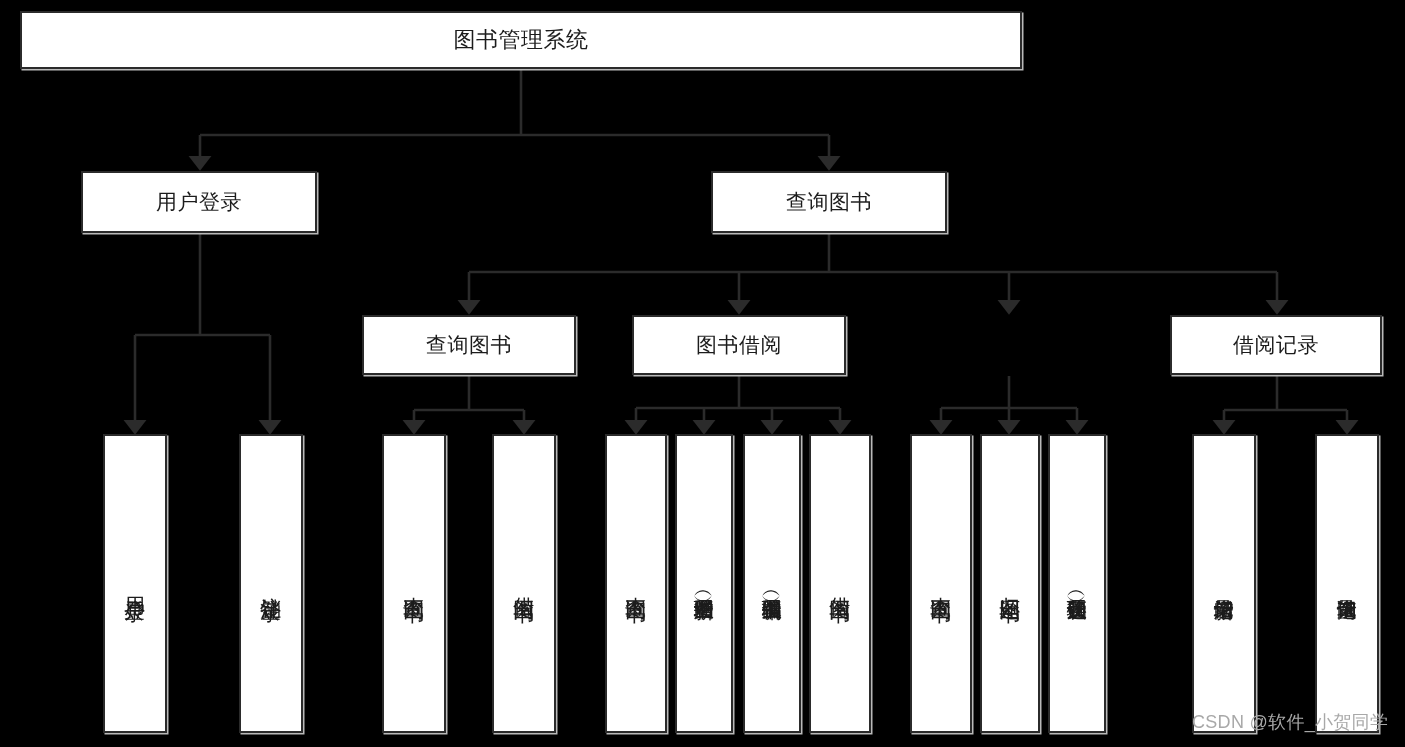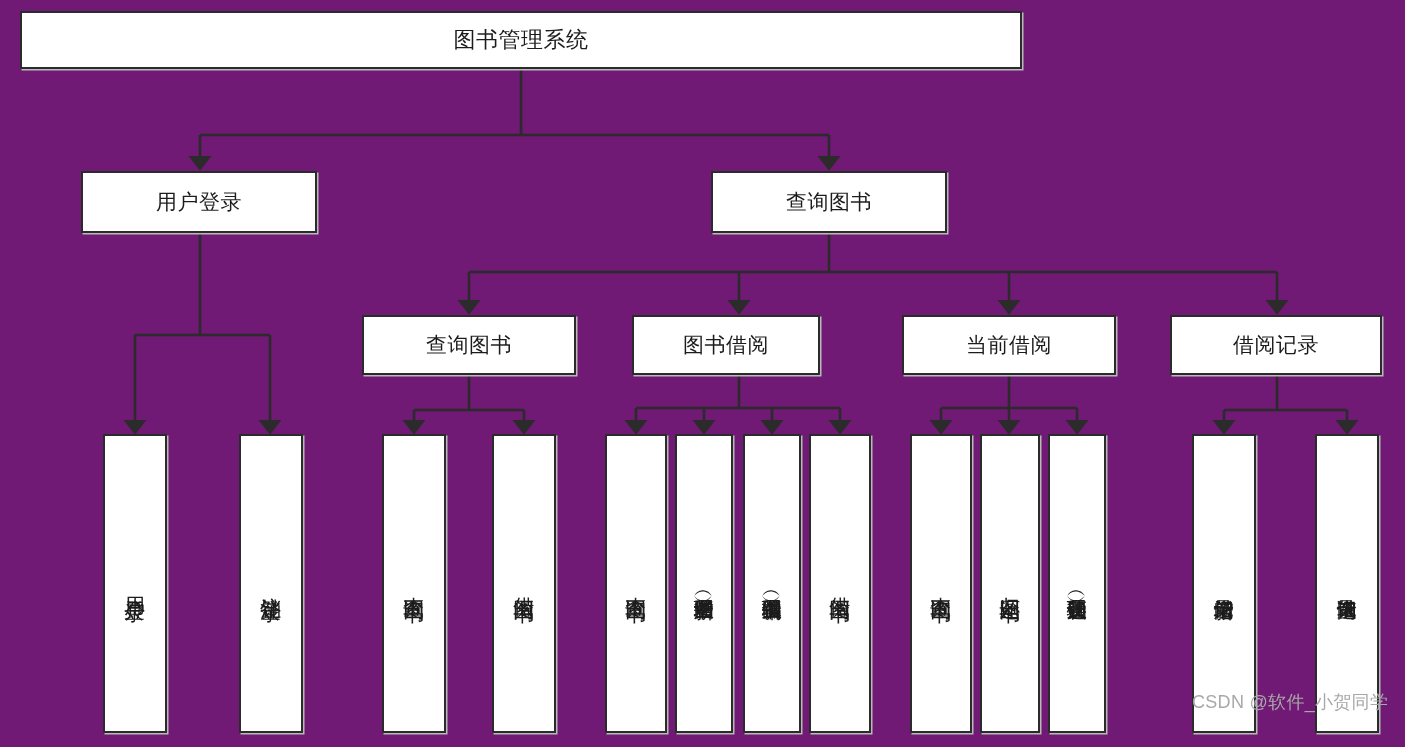--- a/index.html
+++ b/index.html
@@ -7,21 +7,21 @@
     padding: 0;
     background: #ffffff;
   }
   body {
     font-family: "Liberation Sans", "DejaVu Sans", sans-serif;
   }
   #canvas {
     position: relative;
     width: 1405px;
     height: 747px;
-    background: #701a75;
+    background: #000000;
     overflow: hidden;
   }
   #wires {
     position: absolute;
     left: 0;
     top: 0;
     width: 1405px;
     height: 747px;
   }
   .node {
@@ -52,21 +52,21 @@
   .node.vert.tight .label {
     letter-spacing: 0px;
     font-size: 20px;
   }
   .node.root .label {
     font-size: 22px;
   }
   #watermark {
     position: absolute;
     left: 1192px;
-    top: 690px;
+    top: 710px;
     font-size: 18px;
     color: #a8a8a8;
     white-space: nowrap;
     z-index: 3;
     letter-spacing: 0.3px;
   }
 </style>
 </head>
 <body>
 
@@ -131,27 +131,24 @@
   </div>
 
   <div class="node" style="left:711px; top:171px; width:236px; height:62px;">
     <span class="label">查询图书</span>
   </div>
 
   <div class="node" style="left:362px; top:315px; width:214px; height:60px;">
     <span class="label">查询图书</span>
   </div>
 
-  <div class="node" style="left:632px; top:315px; width:188px; height:60px;">
+  <div class="node" style="left:632px; top:315px; width:214px; height:60px;">
     <span class="label">图书借阅</span>
   </div>
 
-  <div class="node" style="left:902px; top:315px; width:214px; height:60px;">
-    <span class="label">当前借阅</span>
-  </div>
 
   <div class="node" style="left:1170px; top:315px; width:212px; height:60px;">
     <span class="label">借阅记录</span>
   </div>
 
   <div class="node vert" style="left:103px; top:434px; width:64px; height:299px;">
     <span class="label">用户登录</span>
   </div>
 
   <div class="node vert" style="left:239px; top:434px; width:64px; height:299px;">

